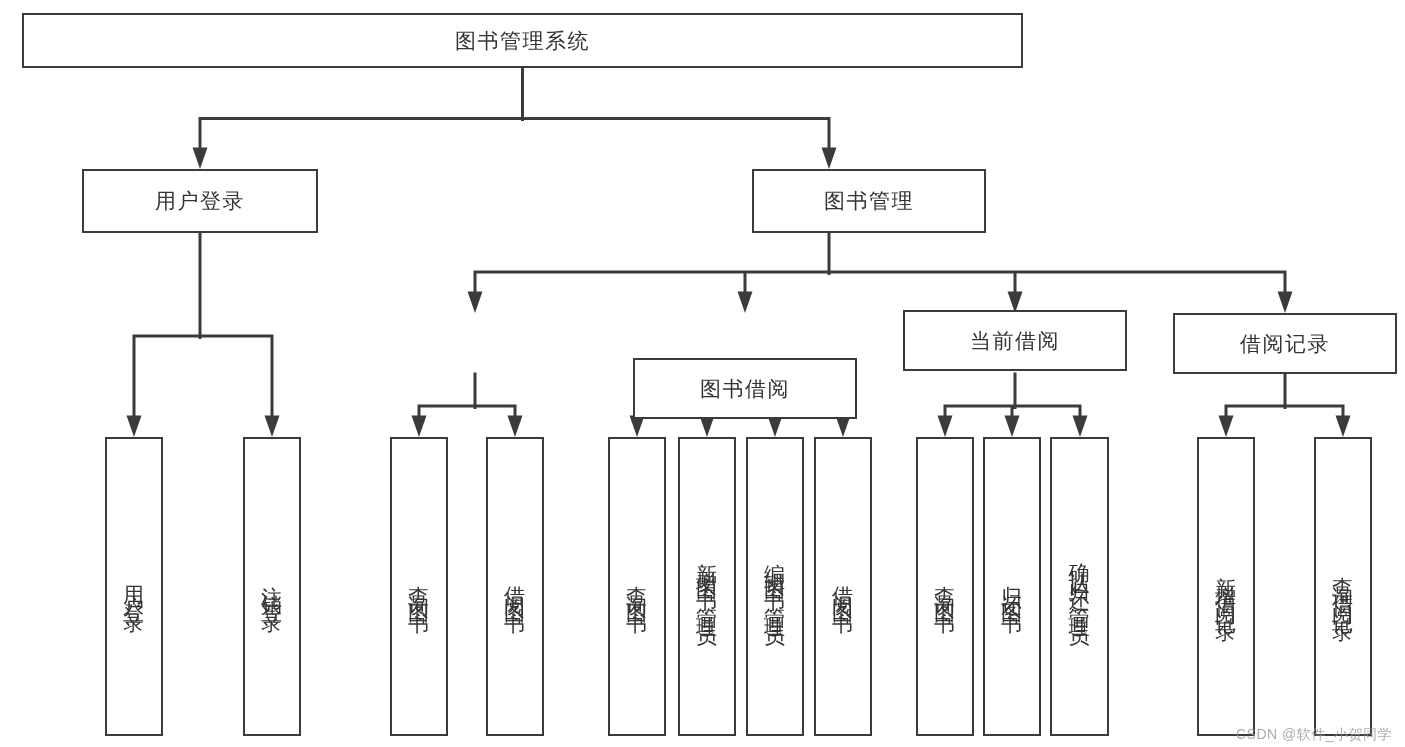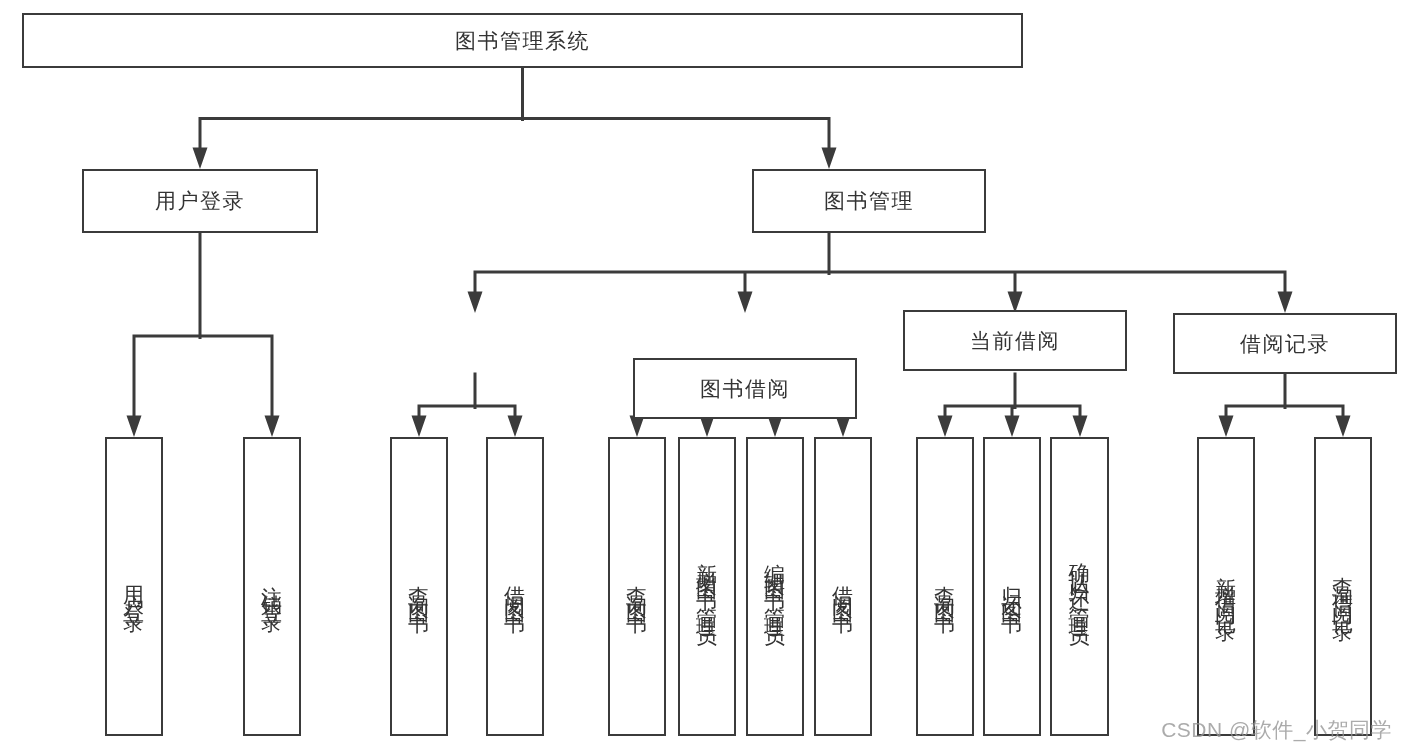--- a/index.html
+++ b/index.html
@@ -38,21 +38,21 @@
     text-orientation: mixed;
     font-size: 21px;
     letter-spacing: 9px;
     line-height: 1;
     color: #333333;
   }
   .watermark {
     position: absolute;
     right: 13px;
     bottom: 3px;
-    font-size: 21px;
+    font-size: 14px;
     letter-spacing: 0.5px;
     color: rgba(150, 150, 150, 0.8);
     z-index: 3;
     white-space: nowrap;
     text-align: center;
   }
 </style>
 </head>
 <body>
 

